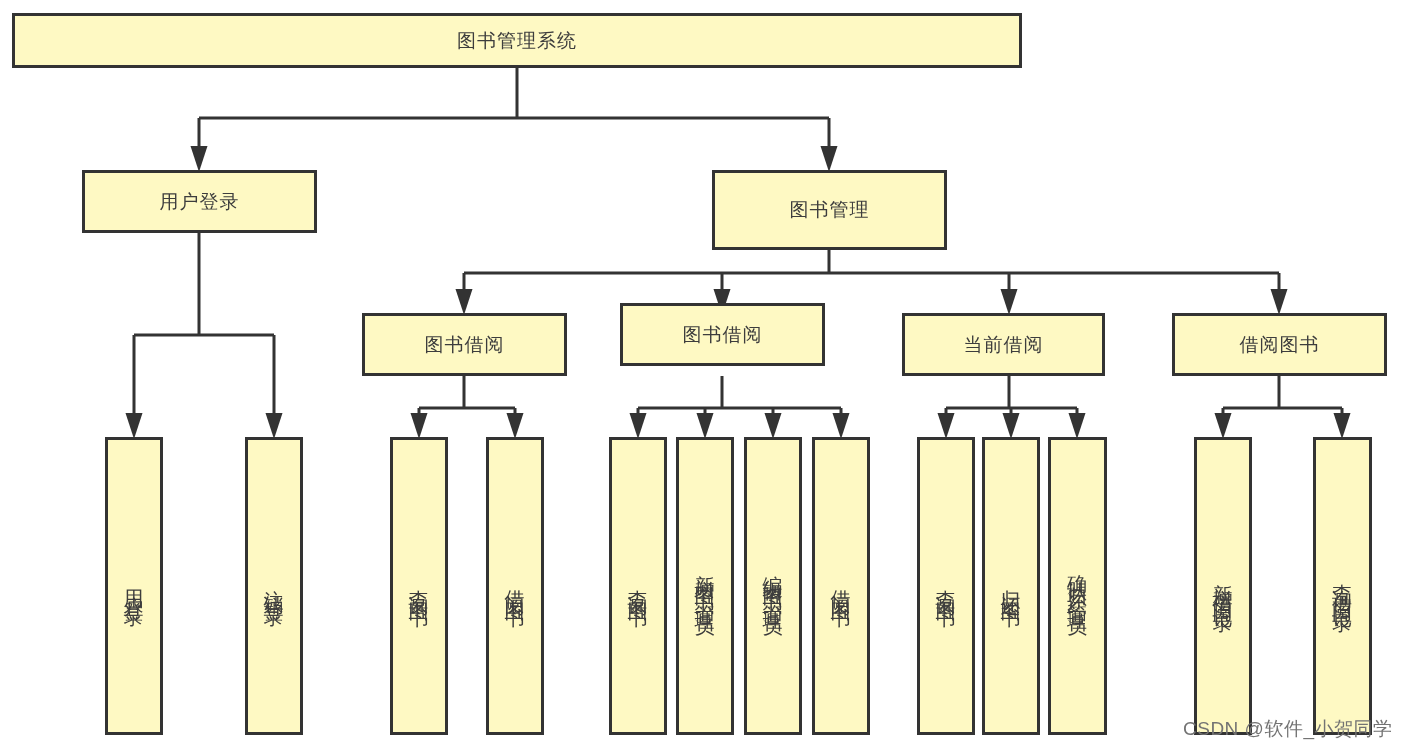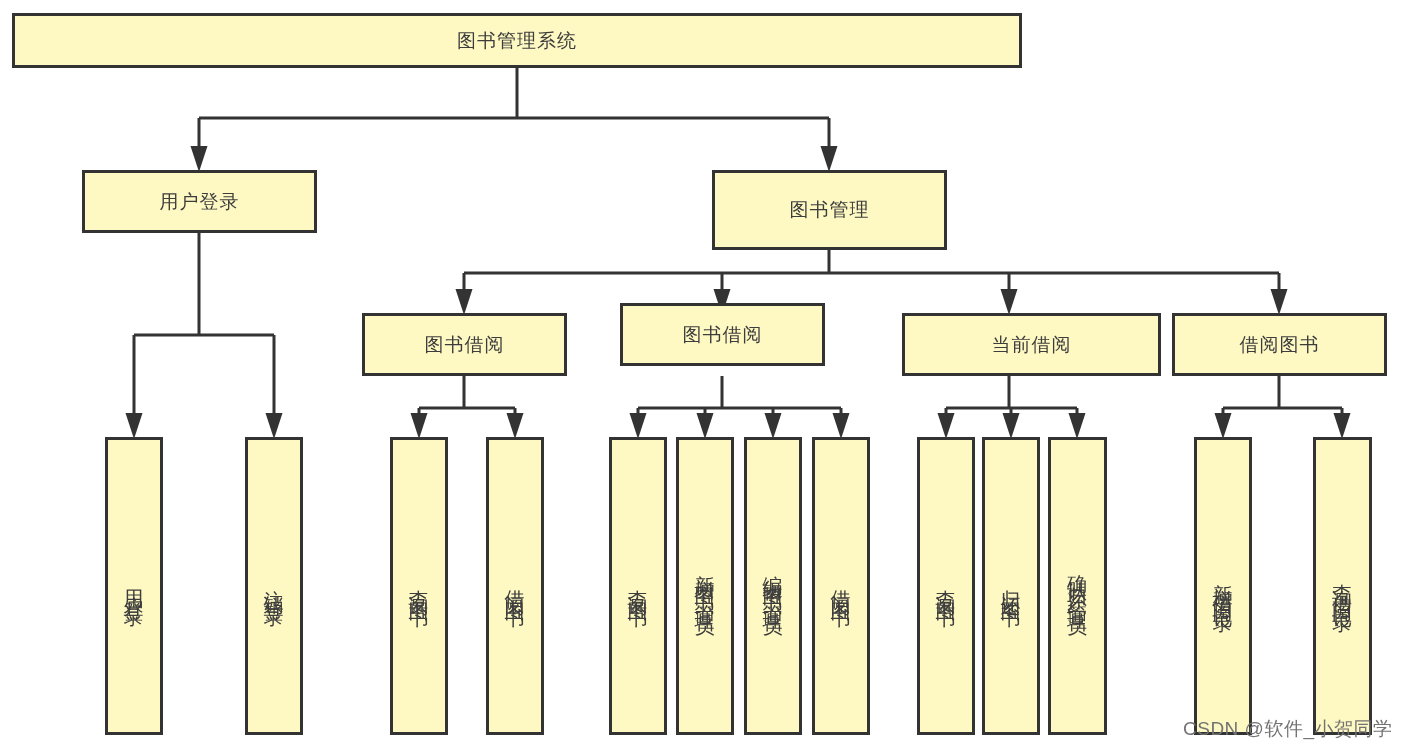--- a/index.html
+++ b/index.html
@@ -102,21 +102,21 @@
     </g>
   </svg>
 
   <div class="box root" style="left:12px; top:13px; width:1010px; height:55px;">图书管理系统</div>
 
   <div class="box" style="left:82px; top:170px; width:235px; height:63px;">用户登录</div>
   <div class="box" style="left:712px; top:170px; width:235px; height:80px;">图书管理</div>
 
   <div class="box" style="left:362px; top:313px; width:205px; height:63px;">图书借阅</div>
   <div class="box" style="left:620px; top:303px; width:205px; height:63px;">图书借阅</div>
-  <div class="box" style="left:902px; top:313px; width:259px; height:63px;">当前借阅</div>
+  <div class="box" style="left:902px; top:313px; width:203px; height:63px;">当前借阅</div>
   <div class="box" style="left:1172px; top:313px; width:215px; height:63px;">借阅图书</div>
 
   <div class="box vbox" style="left:105px; top:437px; width:58px; height:298px;">用户登录</div>
   <div class="box vbox" style="left:245px; top:437px; width:58px; height:298px;">注销登录</div>
 
   <div class="box vbox" style="left:390px; top:437px; width:58px; height:298px;">查询图书</div>
   <div class="box vbox" style="left:486px; top:437px; width:58px; height:298px;">借阅图书</div>
 
   <div class="box vbox" style="left:609px; top:437px; width:58px; height:298px;">查询图书</div>
   <div class="box vbox" style="left:676px; top:437px; width:58px; height:298px;">新增图书（管理员）</div>

